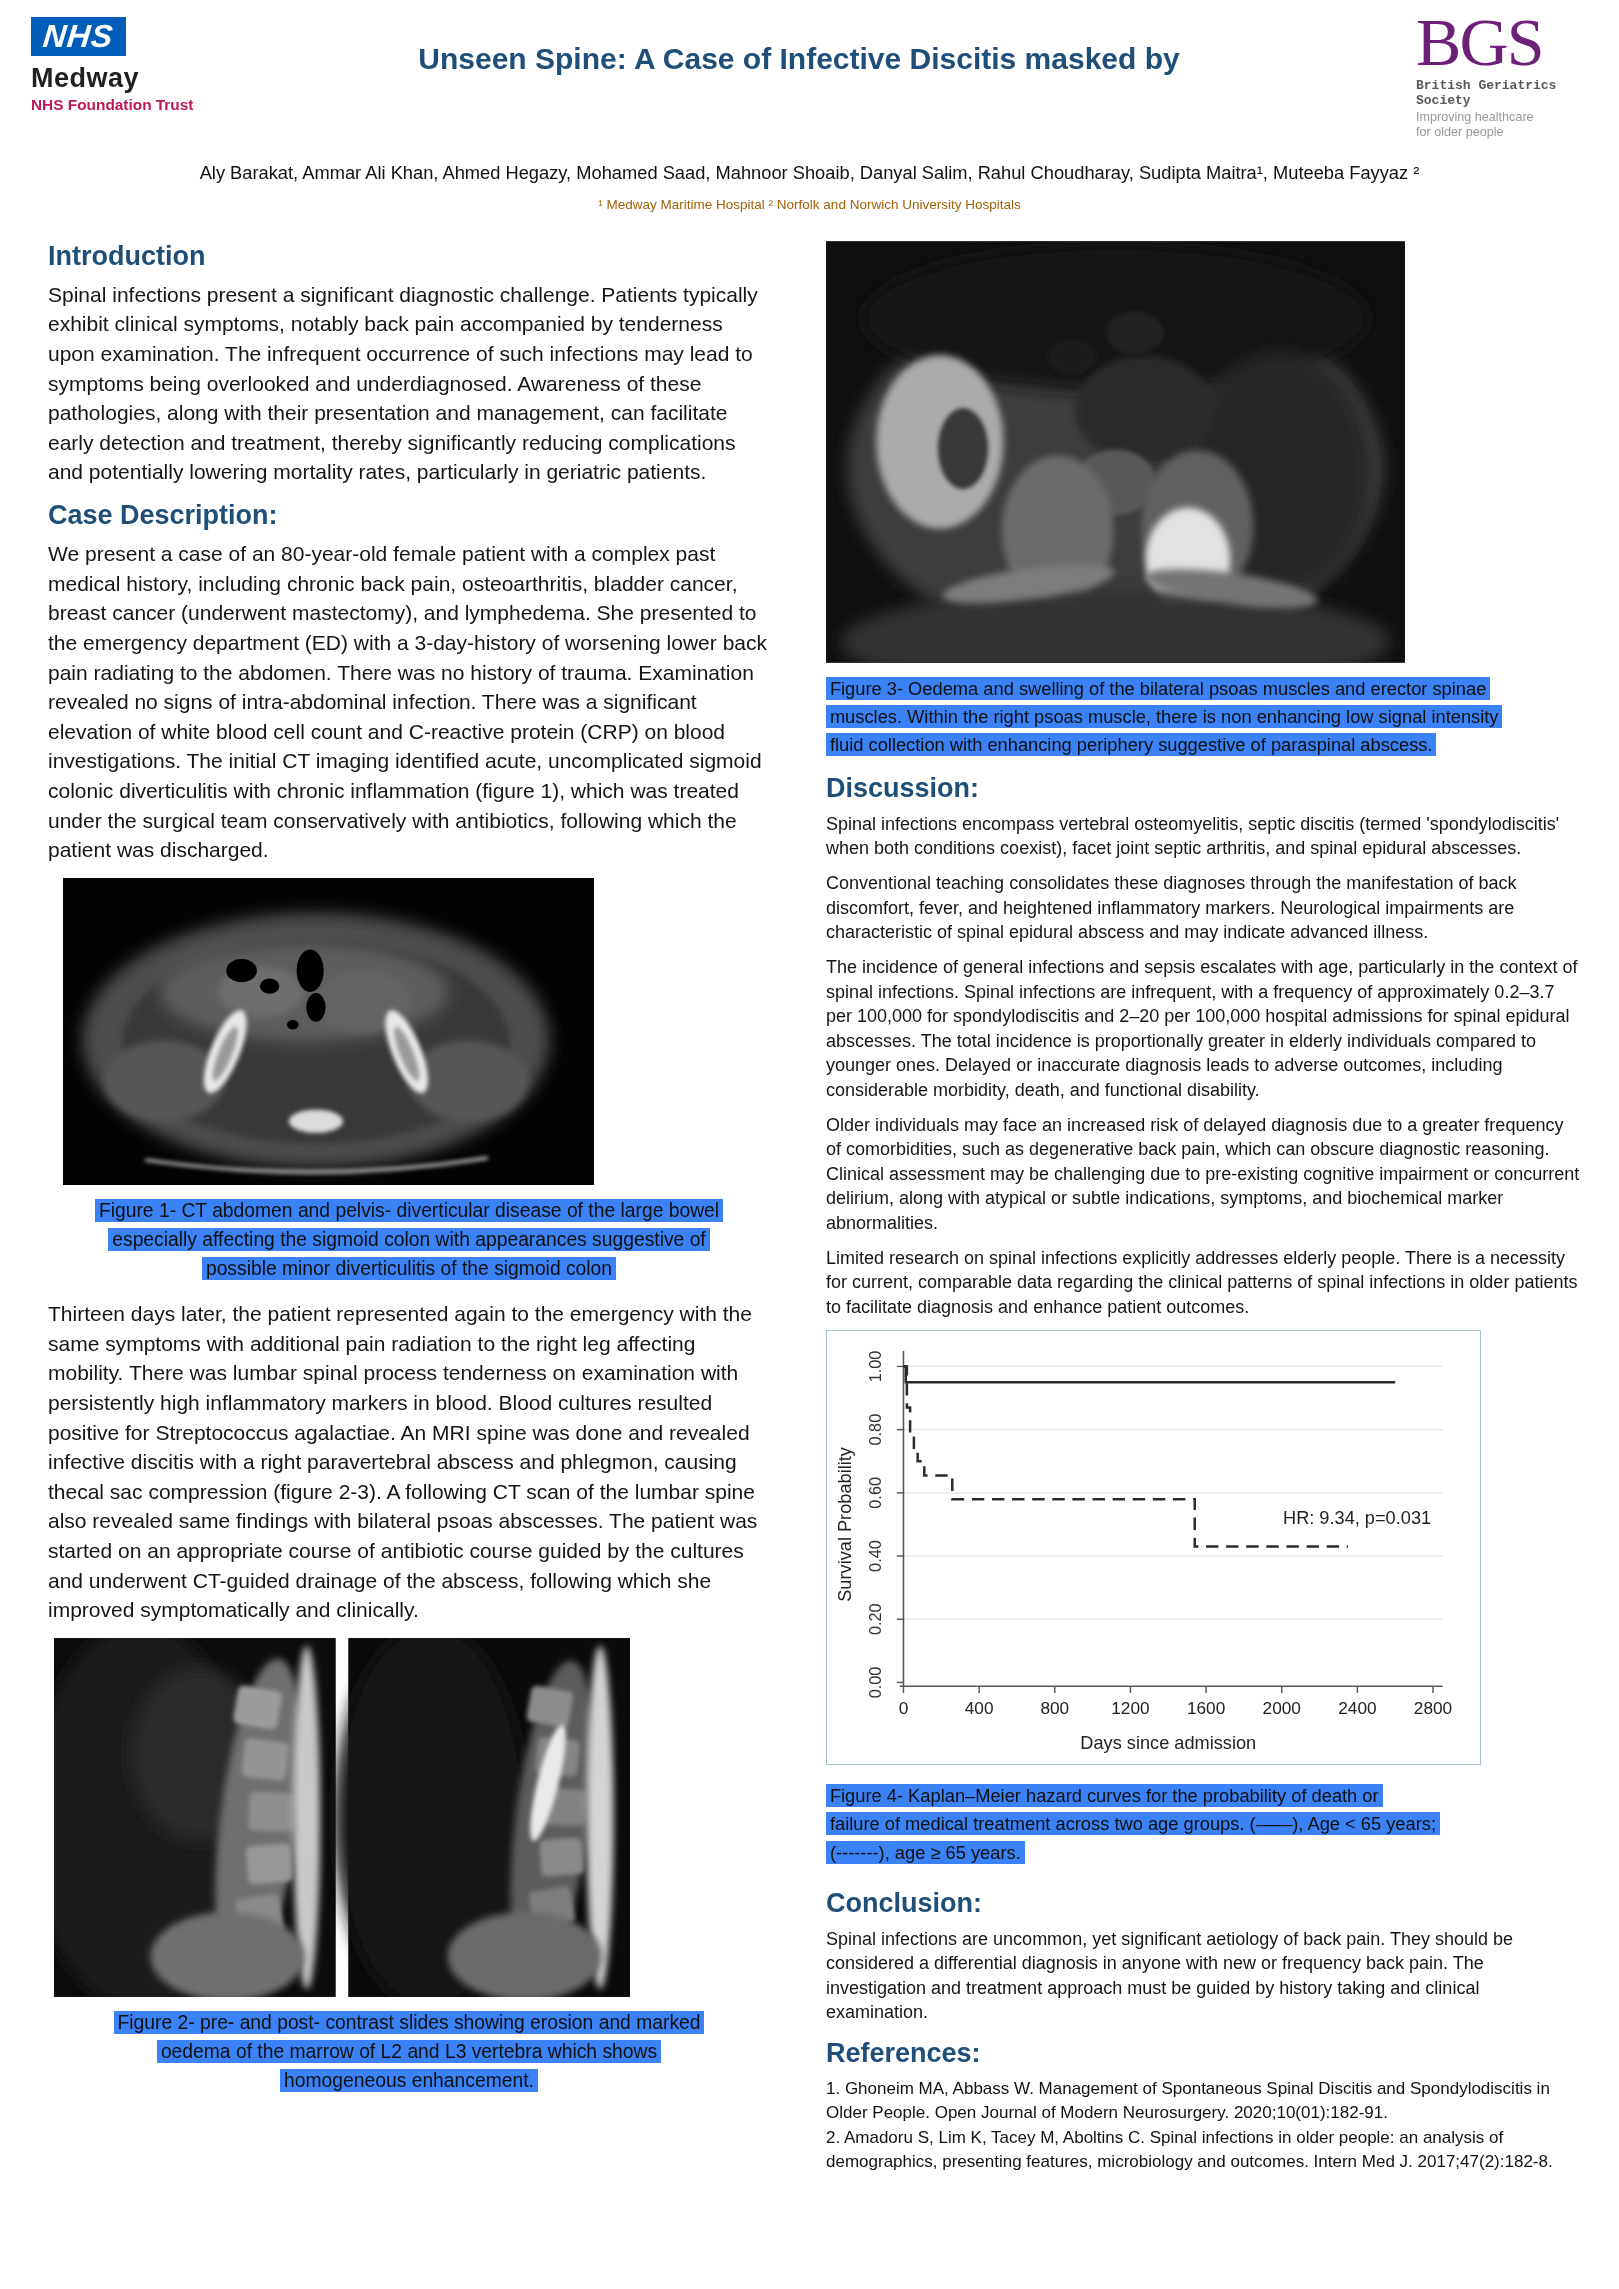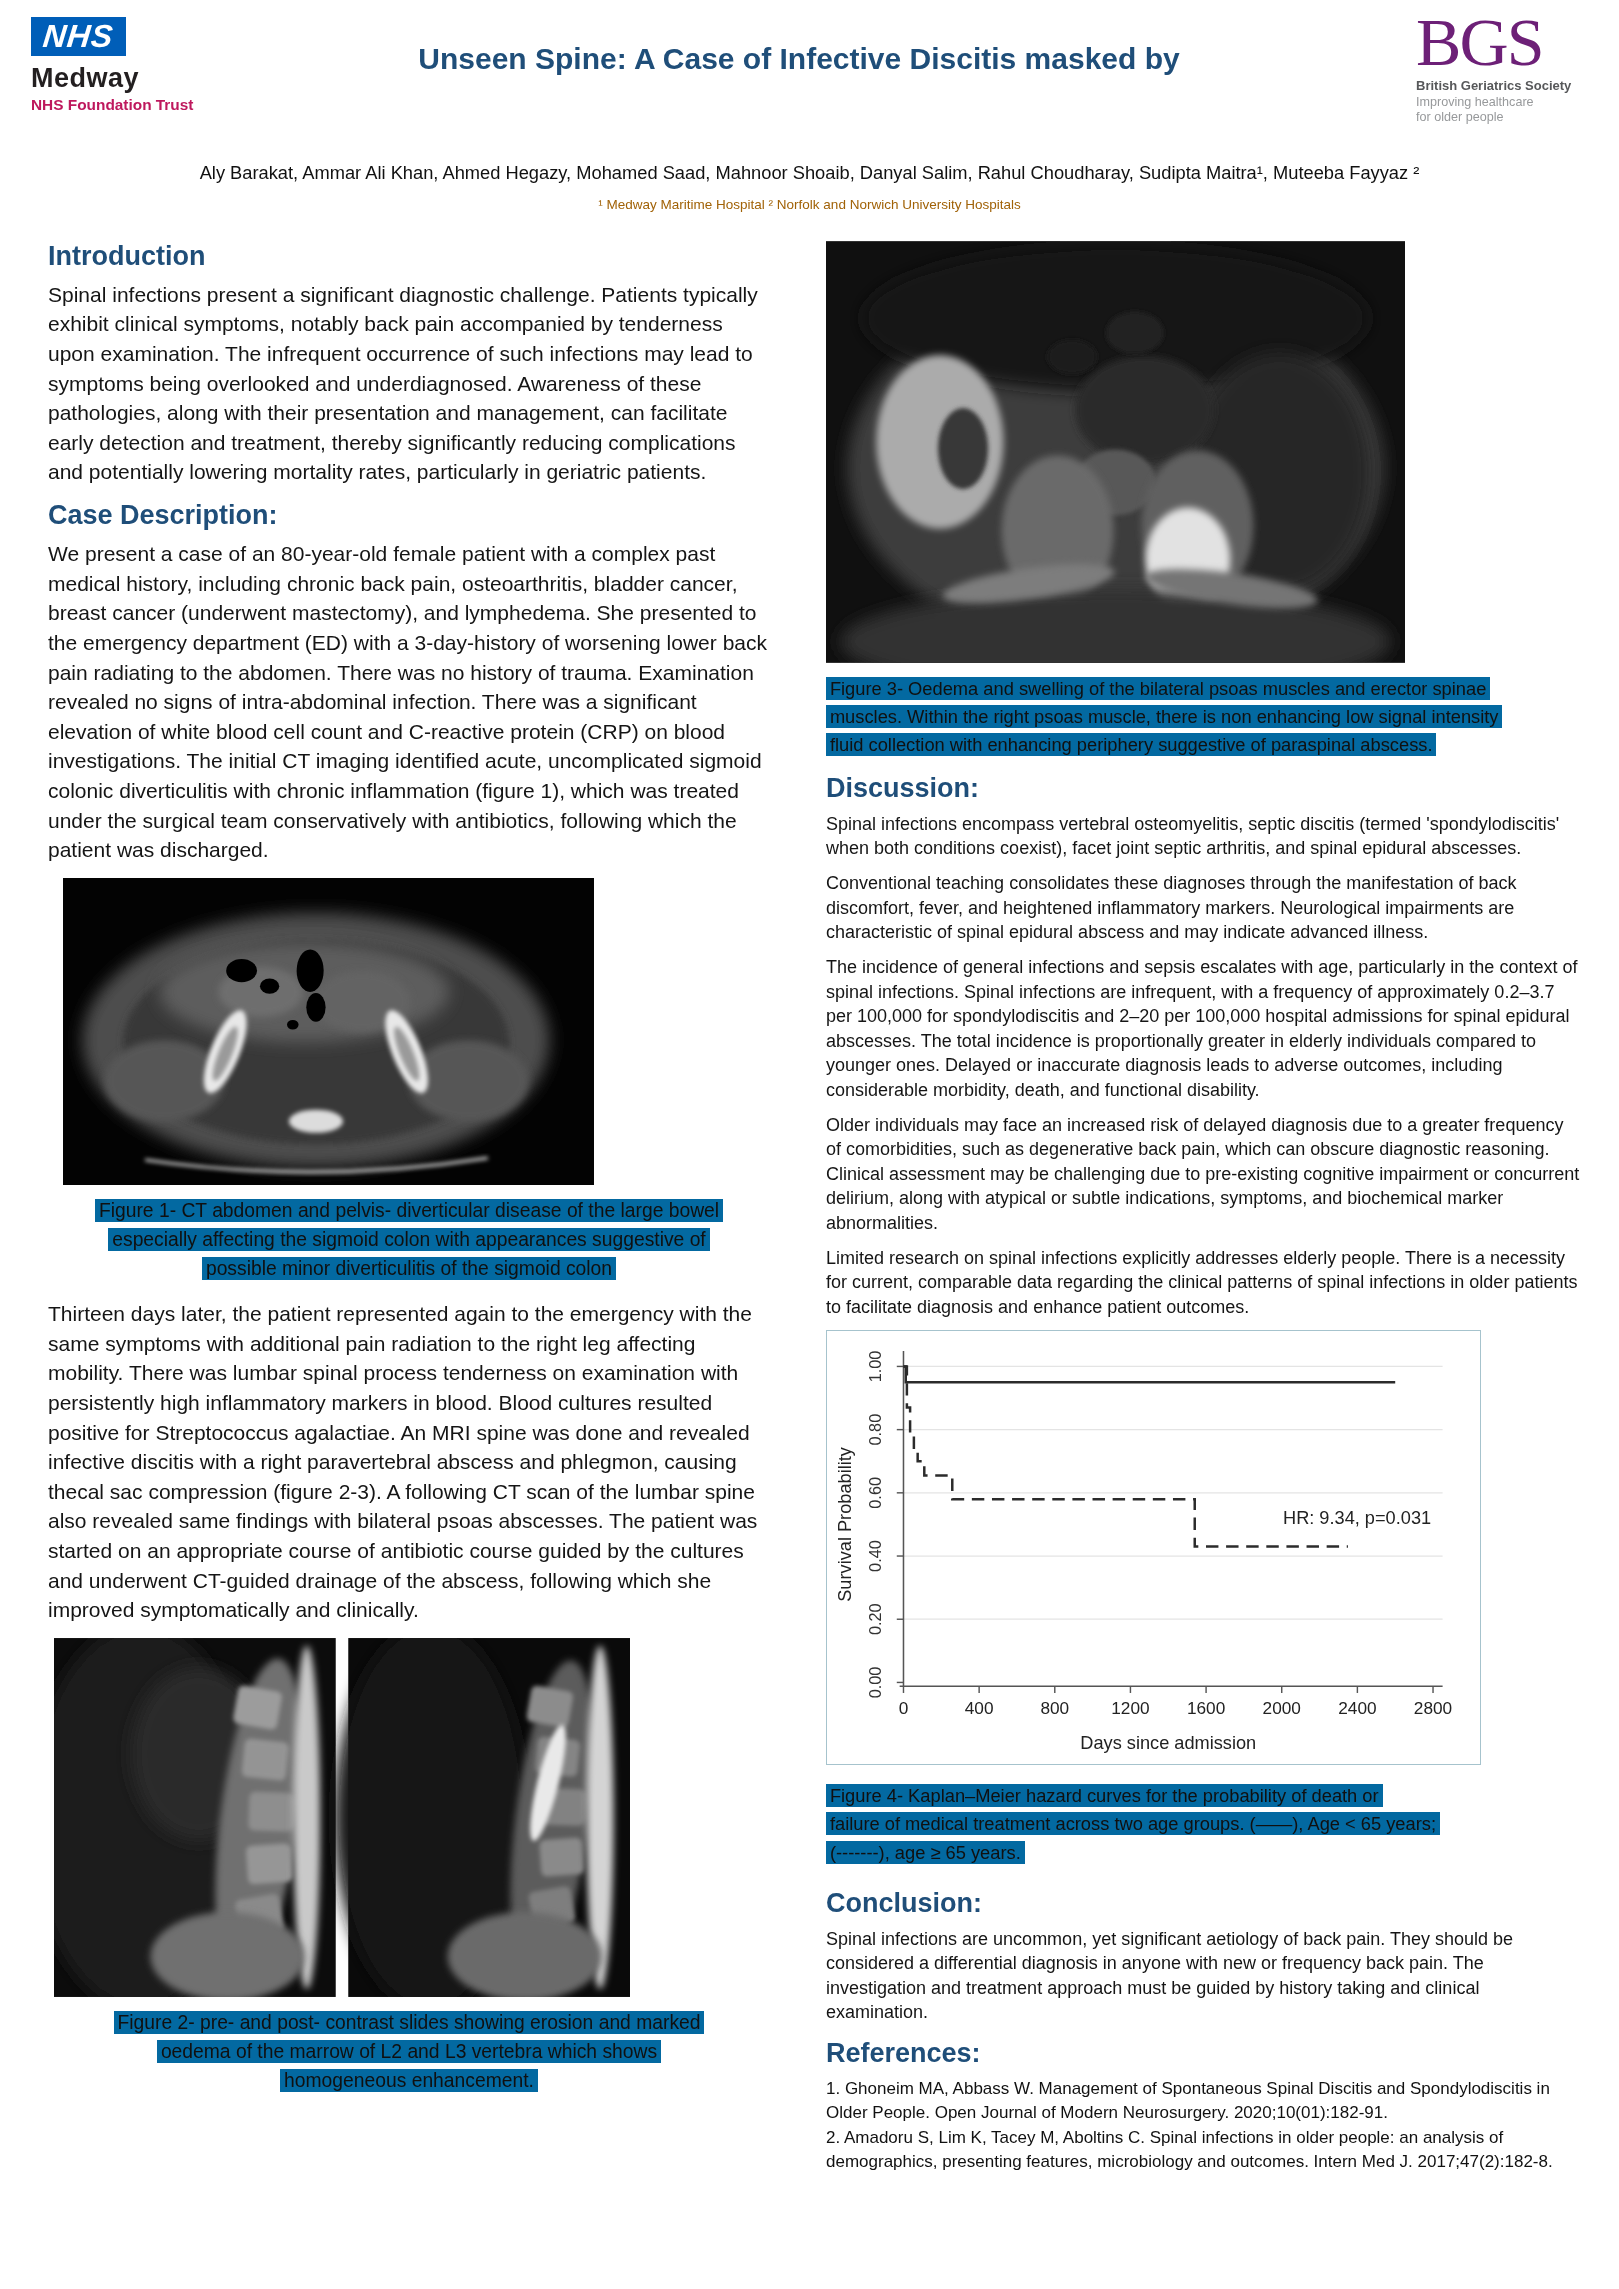--- a/index.html
+++ b/index.html
@@ -8,31 +8,31 @@
   
   .nhs-logo{position:absolute;left:31px;top:17.4px;width:222px;}
   .nhs-box{width:95px;height:39px;background:#005eb8;display:flex;align-items:center;justify-content:center;}
   .nhs-box span{color:#fff;font-weight:bold;font-style:italic;font-size:32px;letter-spacing:1px;transform:skewX(-6deg);}
   .nhs-trust{font-size:27px;font-weight:bold;color:#231f20;margin-top:6.8px;letter-spacing:0.5px;}
   .nhs-type{font-size:15.4px;font-weight:bold;color:#be185d;margin-top:1.9px;}
   .title-wrap{position:absolute;left:235px;right:256px;top:39px;text-align:center;}
   .title{font-size:30px;line-height:1.35;font-weight:bold;color:#1f4e79;}
   .bgs-logo{position:absolute;right:41px;top:9.7px;width:162px;text-align:left;}
   .bgs-acronym{font-family:"Liberation Serif",serif;font-size:68px;line-height:0.95;color:#6d2077;letter-spacing:-1.9px;}
-  .bgs-name{font-size:13px;font-weight:bold;color:#57585a;margin-top:3.9px;}
+  .bgs-name{font-size:13px;font-weight:bold;color:#57585a;margin-top:3.9px;font-family:Liberation Mono, monospace;}
   .bgs-tagline{font-size:12.6px;color:#97999b;line-height:1.2;margin-top:1.9px;}
   .authors{position:absolute;left:58px;right:58px;top:162px;text-align:center;font-size:18.3px;color:#111;}
   .affiliations{position:absolute;left:58px;right:58px;top:197px;text-align:center;font-size:13.5px;color:#a16207;}
   
   .col-left{position:absolute;left:48px;top:241px;width:722px;}
   .col-right{position:absolute;left:826px;top:241px;width:755px;}
   h2.sec{font-size:27px;font-weight:bold;color:#1f4e79;margin:0 0 7.7px 0;}
   .body-lg{font-size:21px;line-height:1.41;color:#151515;margin:0 0 13.5px 0;}
   .body-sm{font-size:18px;line-height:1.36;color:#151515;margin:0 0 10.6px 0;}
-  .hl{background:#0369a1;padding:1px 3.9px;white-space:pre-line;
+  .hl{background:#3b82f6;padding:1px 3.9px;white-space:pre-line;
       box-decoration-break:clone;-webkit-box-decoration-break:clone;}
   .caption{font-size:19.3px;line-height:1.5;color:#101010;text-align:center;}
   .caption-sm{font-size:18.3px;line-height:1.55;color:#101010;}
   .fig{display:block;}
   .fig1{margin:3.9px 0 11.6px 15.4px;}
   .fig2{margin:7.7px 0 11.6px 5.8px;}
   .fig3{margin:0 0 11.6px 0;}
   .cap-block{margin:0 0 13.5px 0;}
   .chart-box{width:653px;height:433px;border:1.9px solid #a6c3cd;background:#fff;margin:9.7px 0 0 0;}
   .refs{font-size:17px;line-height:1.4;color:#111;}

